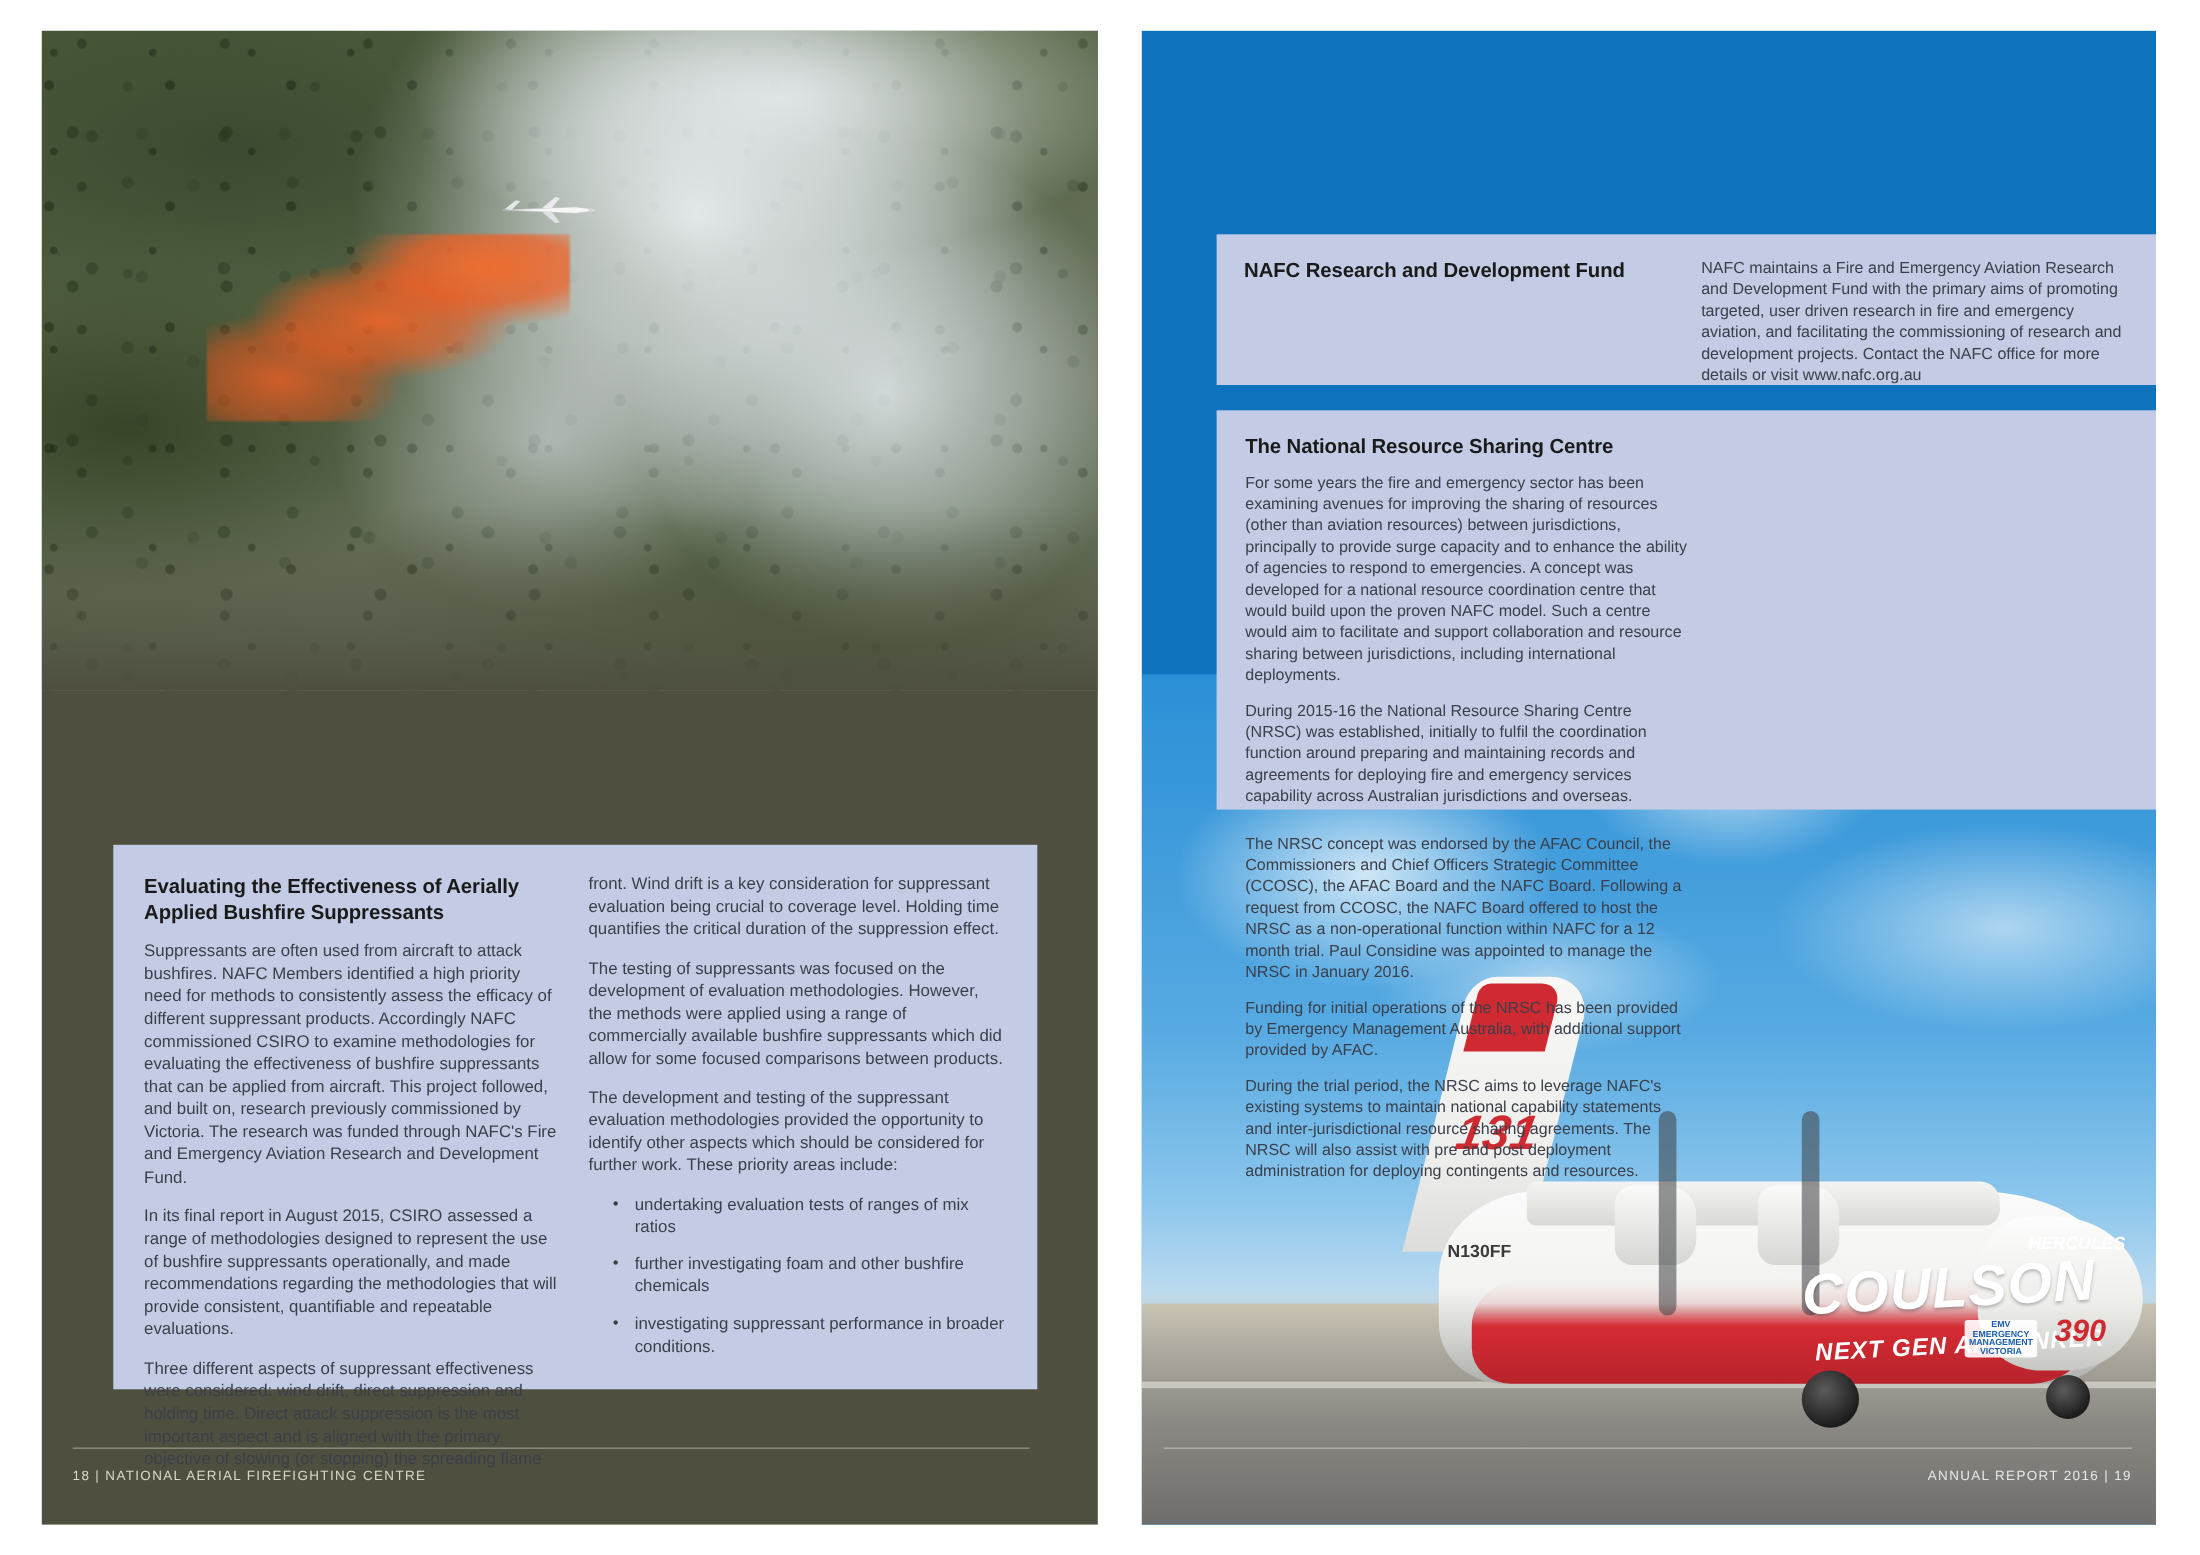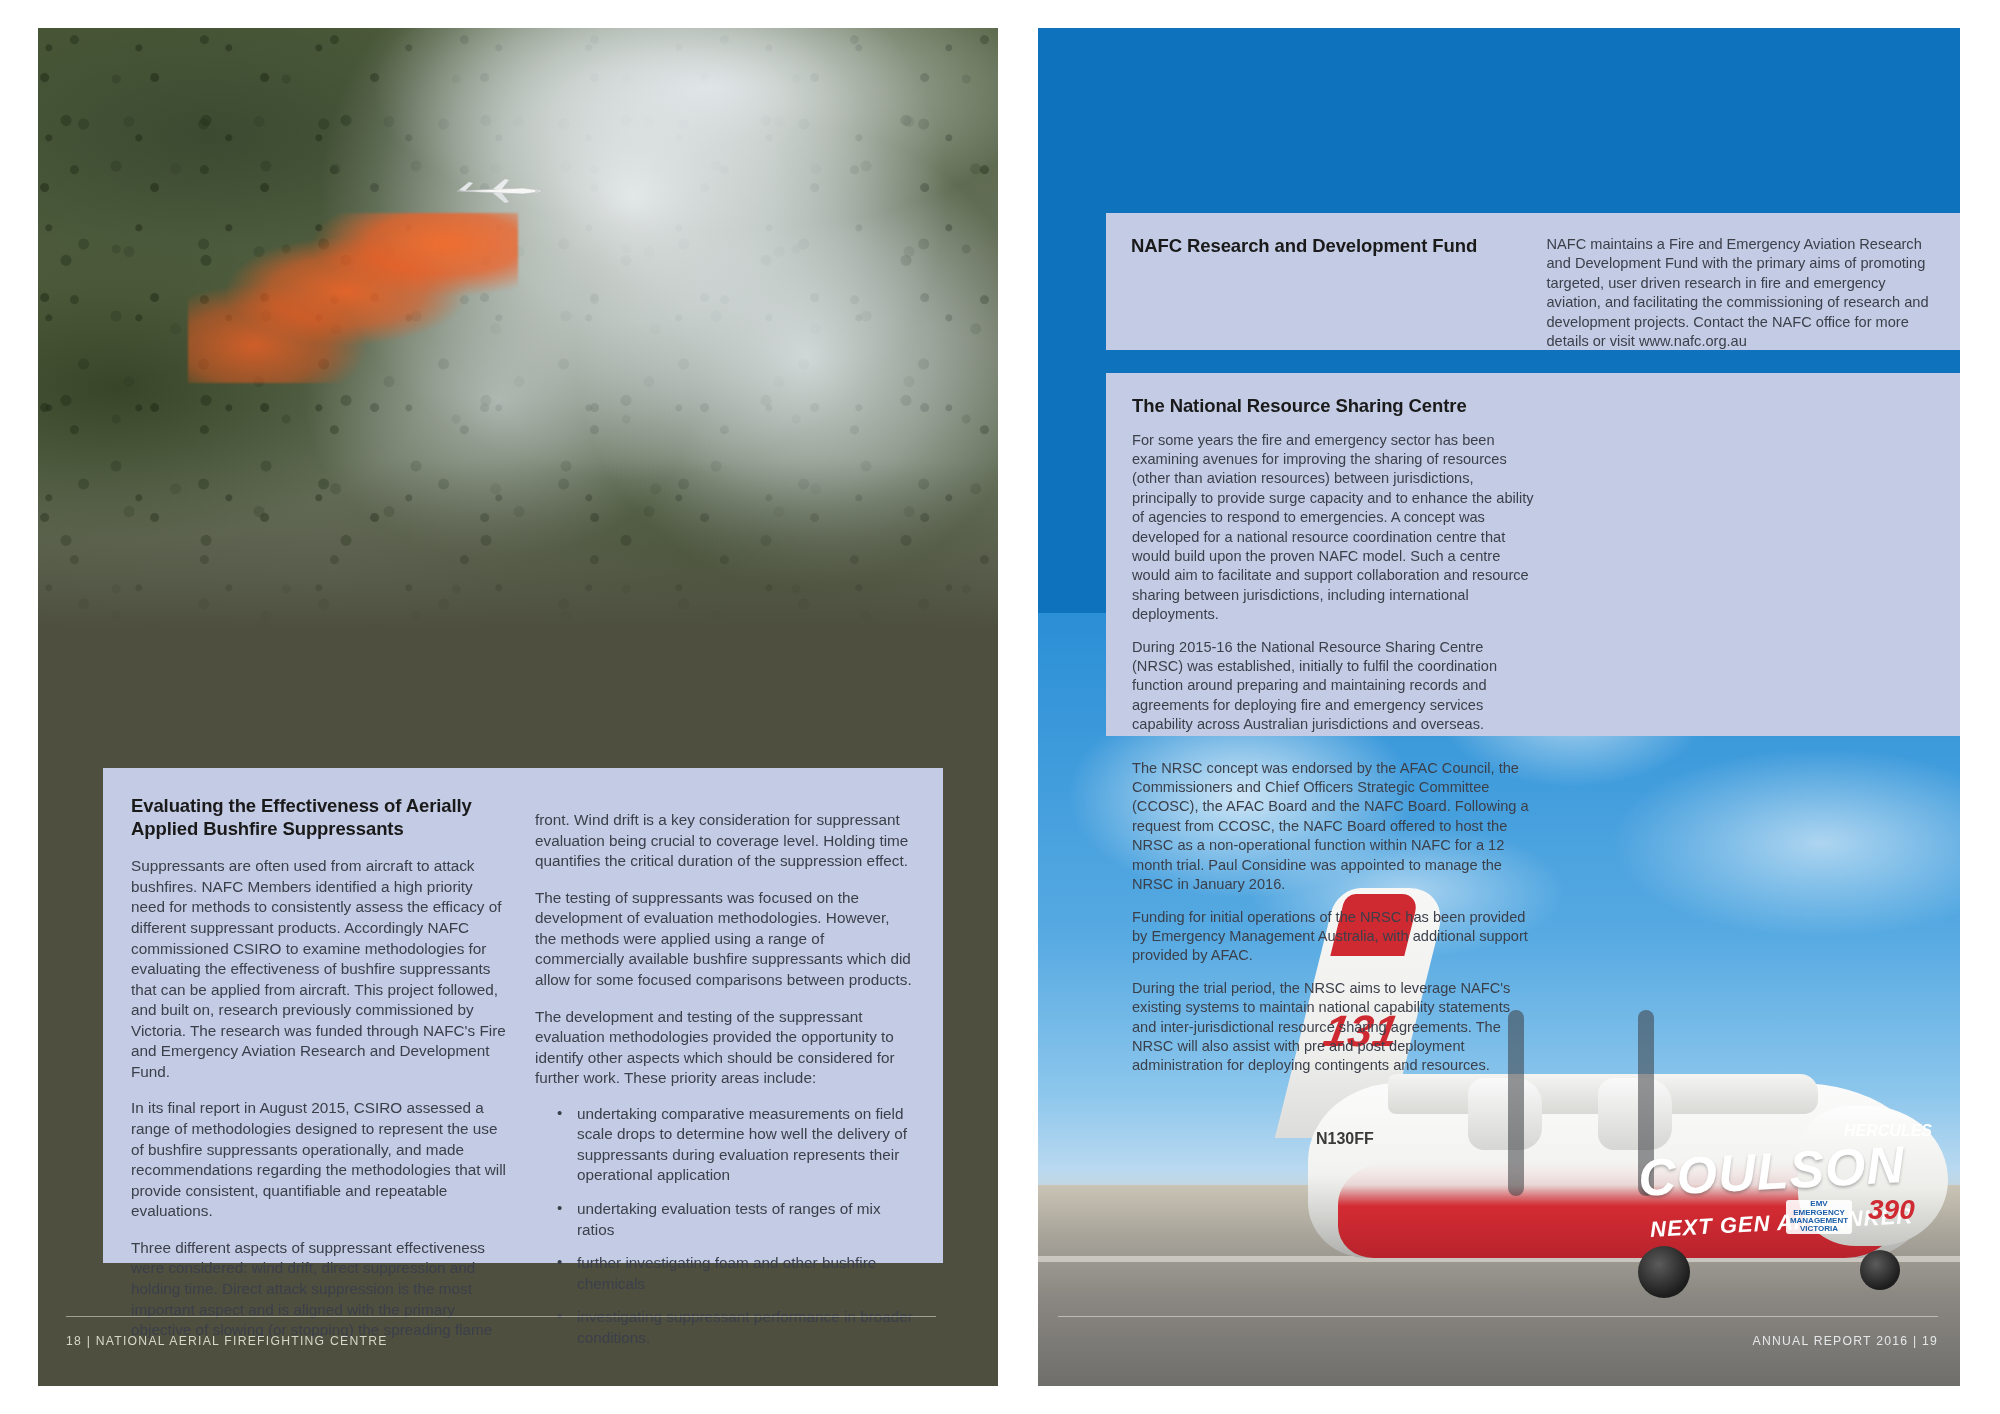--- a/index.html
+++ b/index.html
@@ -117,21 +117,21 @@
     font-weight: bold;
     color: #1a1a1a;
     line-height: 1.25;
     letter-spacing: -0.1px;
     margin: 0 0 15px 0;
   }
   .art-p {
     font-size: 15.3px;
     line-height: 1.345;
     color: #3b3f4a;
-    margin: 16px 0 15px 0;
+    margin: 0 0 15px 0;
   }
   .art-p:last-child { margin-bottom: 0; }
 
   ul.art-bullets {
     margin: 0;
     padding: 0 0 0 22px;
     list-style: none;
   }
   ul.art-bullets li {
     font-size: 15.3px;
@@ -416,21 +416,20 @@
         <h2 class="art-title">Evaluating the Effectiveness of Aerially Applied Bushfire Suppressants</h2>
         <p class="art-p">Suppressants are often used from aircraft to attack bushfires. NAFC Members identified a high priority need for methods to consistently assess the efficacy of different suppressant products. Accordingly NAFC commissioned CSIRO to examine methodologies for evaluating the effectiveness of bushfire suppressants that can be applied from aircraft. This project followed, and built on, research previously commissioned by Victoria. The research was funded through NAFC's Fire and Emergency Aviation Research and Development Fund.</p>
         <p class="art-p">In its final report in August 2015, CSIRO assessed a range of methodologies designed to represent the use of bushfire suppressants operationally, and made recommendations regarding the methodologies that will provide consistent, quantifiable and repeatable evaluations.</p>
         <p class="art-p">Three different aspects of suppressant effectiveness were considered: wind drift, direct suppression and holding time. Direct attack suppression is the most important aspect and is aligned with the primary objective of slowing (or stopping) the spreading flame</p>
       </div>
       <div class="col">
         <p class="art-p">front. Wind drift is a key consideration for suppressant evaluation being crucial to coverage level. Holding time quantifies the critical duration of the suppression effect.</p>
         <p class="art-p">The testing of suppressants was focused on the development of evaluation methodologies. However, the methods were applied using a range of commercially available bushfire suppressants which did allow for some focused comparisons between products.</p>
         <p class="art-p">The development and testing of the suppressant evaluation methodologies provided the opportunity to identify other aspects which should be considered for further work. These priority areas include:</p>
         <ul class="art-bullets">
-          <li>undertaking comparative measurements on field scale drops to determine how well the delivery of suppressants during evaluation represents their operational application</li>
           <li>undertaking evaluation tests of ranges of mix ratios</li>
           <li>further investigating foam and other bushfire chemicals</li>
           <li>investigating suppressant performance in broader conditions.</li>
         </ul>
       </div>
     </div>
 
     <div class="footer-left">
       <div class="footer-rule"></div>
       <div class="footer-text">18 | NATIONAL AERIAL FIREFIGHTING CENTRE</div>

